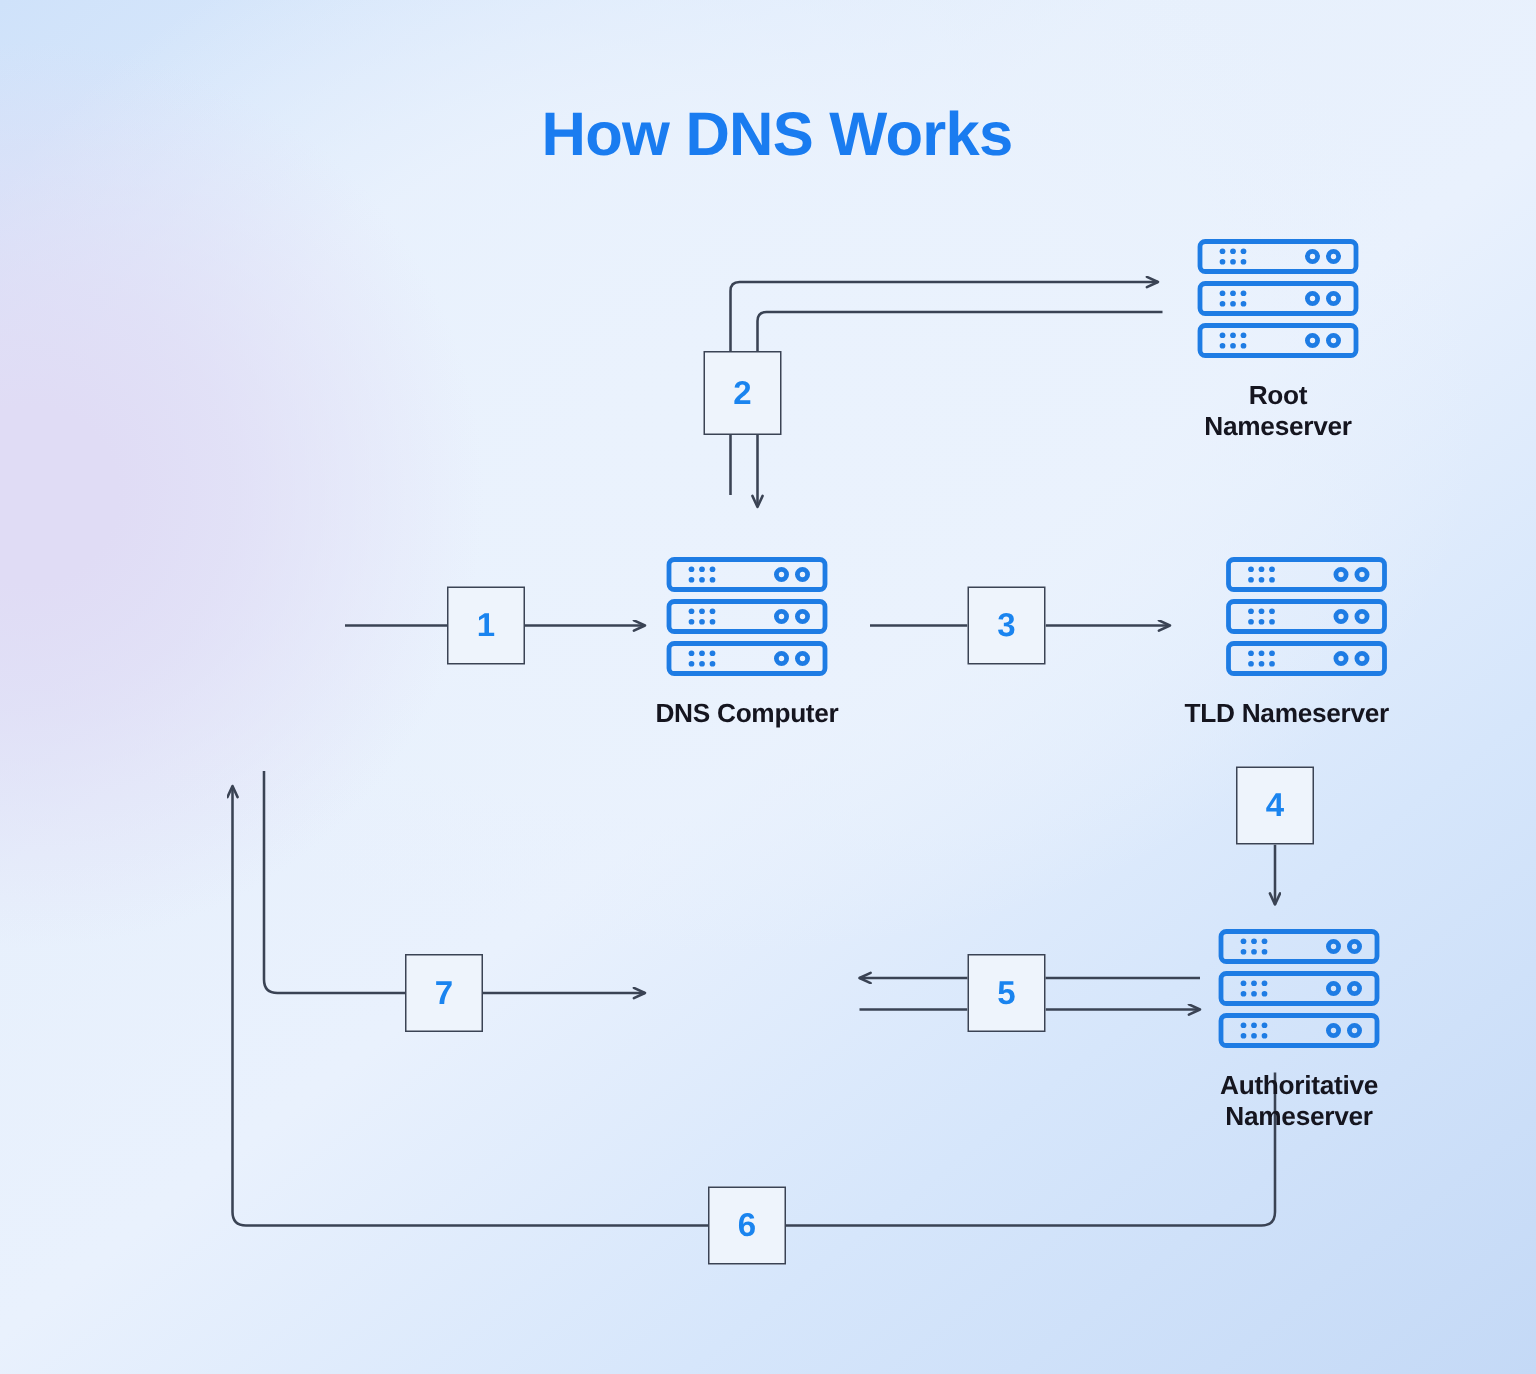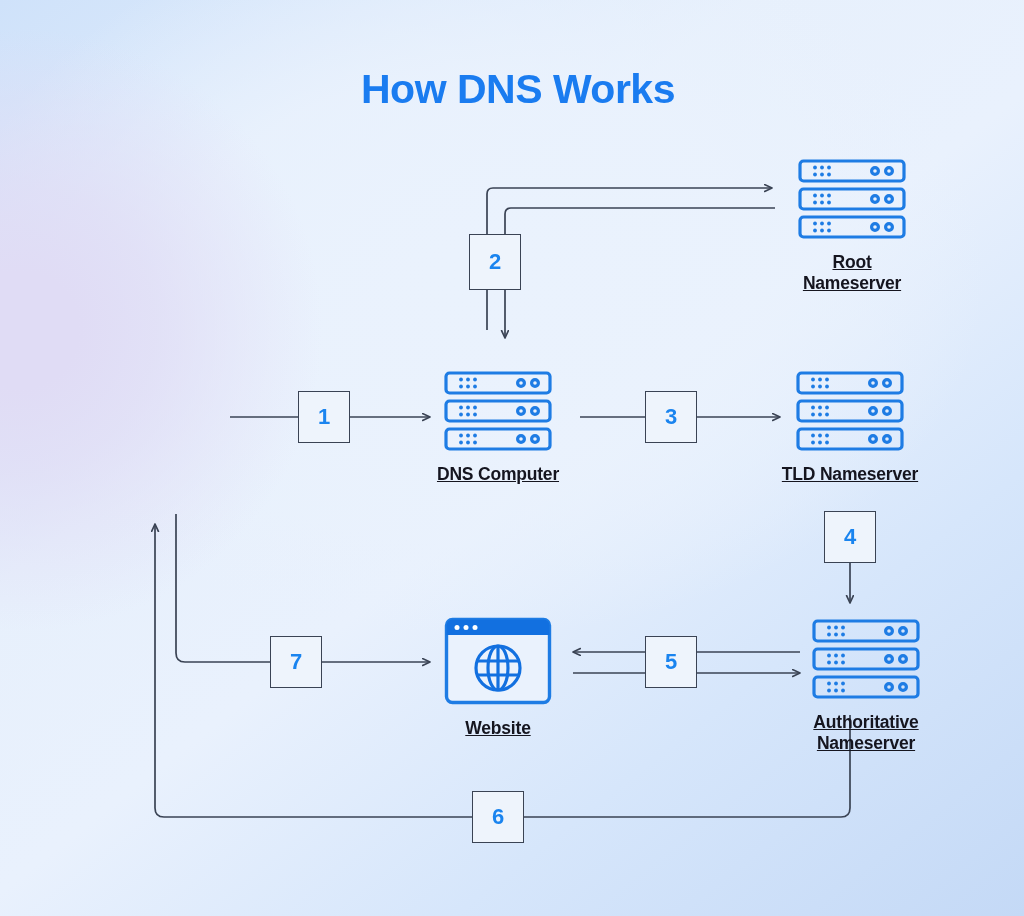--- a/index.html
+++ b/index.html
@@ -16,21 +16,21 @@
       radial-gradient(circle at 2% 36%, #e0dcf5 0%, #e0dcf5 5%, rgba(224,220,245,0.75) 12%, rgba(224,220,245,0.0) 26%),
       radial-gradient(ellipse 70% 55% at 46% 30%, #eaf2fd 0%, rgba(234,242,253,0.85) 40%, rgba(234,242,253,0) 72%),
       linear-gradient(142deg, #cfe2fa 0%, #e7f0fc 34%, #e9f1fd 52%, #d6e6fb 74%, #c4d9f6 100%);
   }
   #stage{position:absolute;inset:0;}
   svg.lines{position:absolute;left:0;top:0;width:1024px;height:916px;}
 
   .node{position:absolute;text-align:center;}
   .node-label{
     font-size:17.5px;font-weight:bold;color:#15151f;
-    letter-spacing:-0.2px;line-height:1.18;margin-top:8px;white-space:pre-line;text-decoration:underline;
+    letter-spacing:-0.2px;line-height:1.18;margin-top:8px;white-space:pre-line;
   }
 
   .stepbox{
     position:absolute;background:#eef4fc;
     border:1.7px solid #3a4354;
     display:flex;align-items:center;justify-content:center;
     color:#1a84ef;font-weight:bold;font-size:22px;
     box-sizing:border-box;
   }
   #title{
@@ -156,21 +156,21 @@
         <circle cx="78" cy="41" r="3.4"></circle>
           <circle cx="92" cy="41" r="3.4"></circle>
         <circle cx="78" cy="69" r="3.4"></circle>
           <circle cx="92" cy="69" r="3.4"></circle>
       </g>
     </svg>
     <div class="node-label">Root
 Nameserver</div>
   </div>
 
-  <div class="node" style="left:774px;top:370px;width:152px;">
+  <div class="node" style="left:774px;top:370px;width:152px;text-align:right;">
     <svg width="110" height="82" viewBox="0 0 110 82">
       <g fill="none" stroke="#1e7ce4" stroke-width="3.2" stroke-linejoin="round">
         <rect x="3" y="3" width="104" height="20" rx="3.5"></rect>
         <rect x="3" y="31" width="104" height="20" rx="3.5"></rect>
         <rect x="3" y="59" width="104" height="20" rx="3.5"></rect>
       </g>
       <g fill="#1e7ce4">
         <circle cx="18" cy="9.5" r="1.9"></circle>
           <circle cx="25" cy="9.5" r="1.9"></circle>
           <circle cx="32" cy="9.5" r="1.9"></circle>
@@ -235,39 +235,20 @@
         <circle cx="78" cy="41" r="3.4"></circle>
           <circle cx="92" cy="41" r="3.4"></circle>
         <circle cx="78" cy="69" r="3.4"></circle>
           <circle cx="92" cy="69" r="3.4"></circle>
       </g>
     </svg>
     <div class="node-label">Authoritative
 Nameserver</div>
   </div>
 
-  <div class="node" style="left:432px;top:616px;width:132px;">
-    <svg width="110" height="90" viewBox="0 0 110 90">
-      <rect x="3.5" y="3.5" width="103" height="83" rx="6" fill="#eaf2fd" stroke="#1e7ce4" stroke-width="3.4"></rect>
-      <path d="M3.5,9.5 a6,6 0 0 1 6,-6 h91 a6,6 0 0 1 6,6 v9.5 h-103 Z" fill="#1270e0"></path>
-      <g fill="#ffffff">
-        <circle cx="14" cy="11.5" r="2.5"></circle>
-          <circle cx="23" cy="11.5" r="2.5"></circle>
-          <circle cx="32" cy="11.5" r="2.5"></circle>
-      </g>
-      <g fill="none" stroke="#1270e0" stroke-width="3.2">
-        <circle cx="55" cy="52" r="22"></circle>
-        <ellipse cx="55" cy="52" rx="10" ry="22"></ellipse>
-        <path d="M34,45 H76"></path>
-        <path d="M34,59 H76"></path>
-        <path d="M55,30 V74"></path>
-      </g>
-    </svg>
-    <div class="node-label">Website</div>
-  </div>
 
   <div class="stepbox" style="left:298px;top:391px;width:52px;height:52px;">
     <span>1</span>
   </div>
   <div class="stepbox" style="left:469px;top:234px;width:52px;height:56px;">
     <span>2</span>
   </div>
   <div class="stepbox" style="left:645px;top:391px;width:52px;height:52px;">
     <span>3</span>
   </div>

